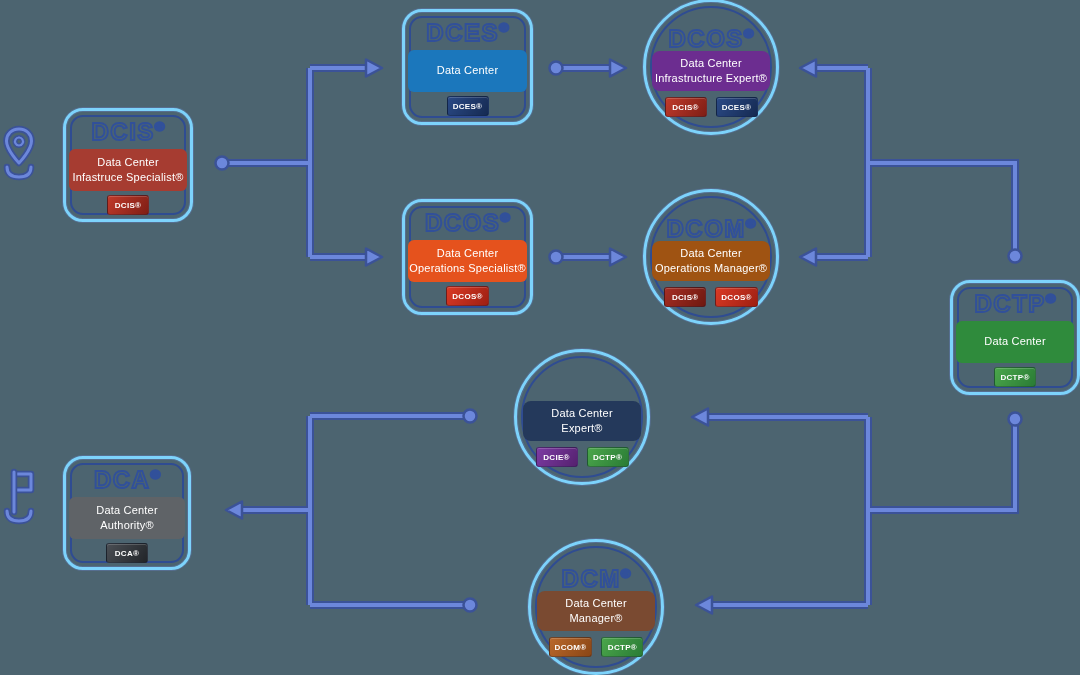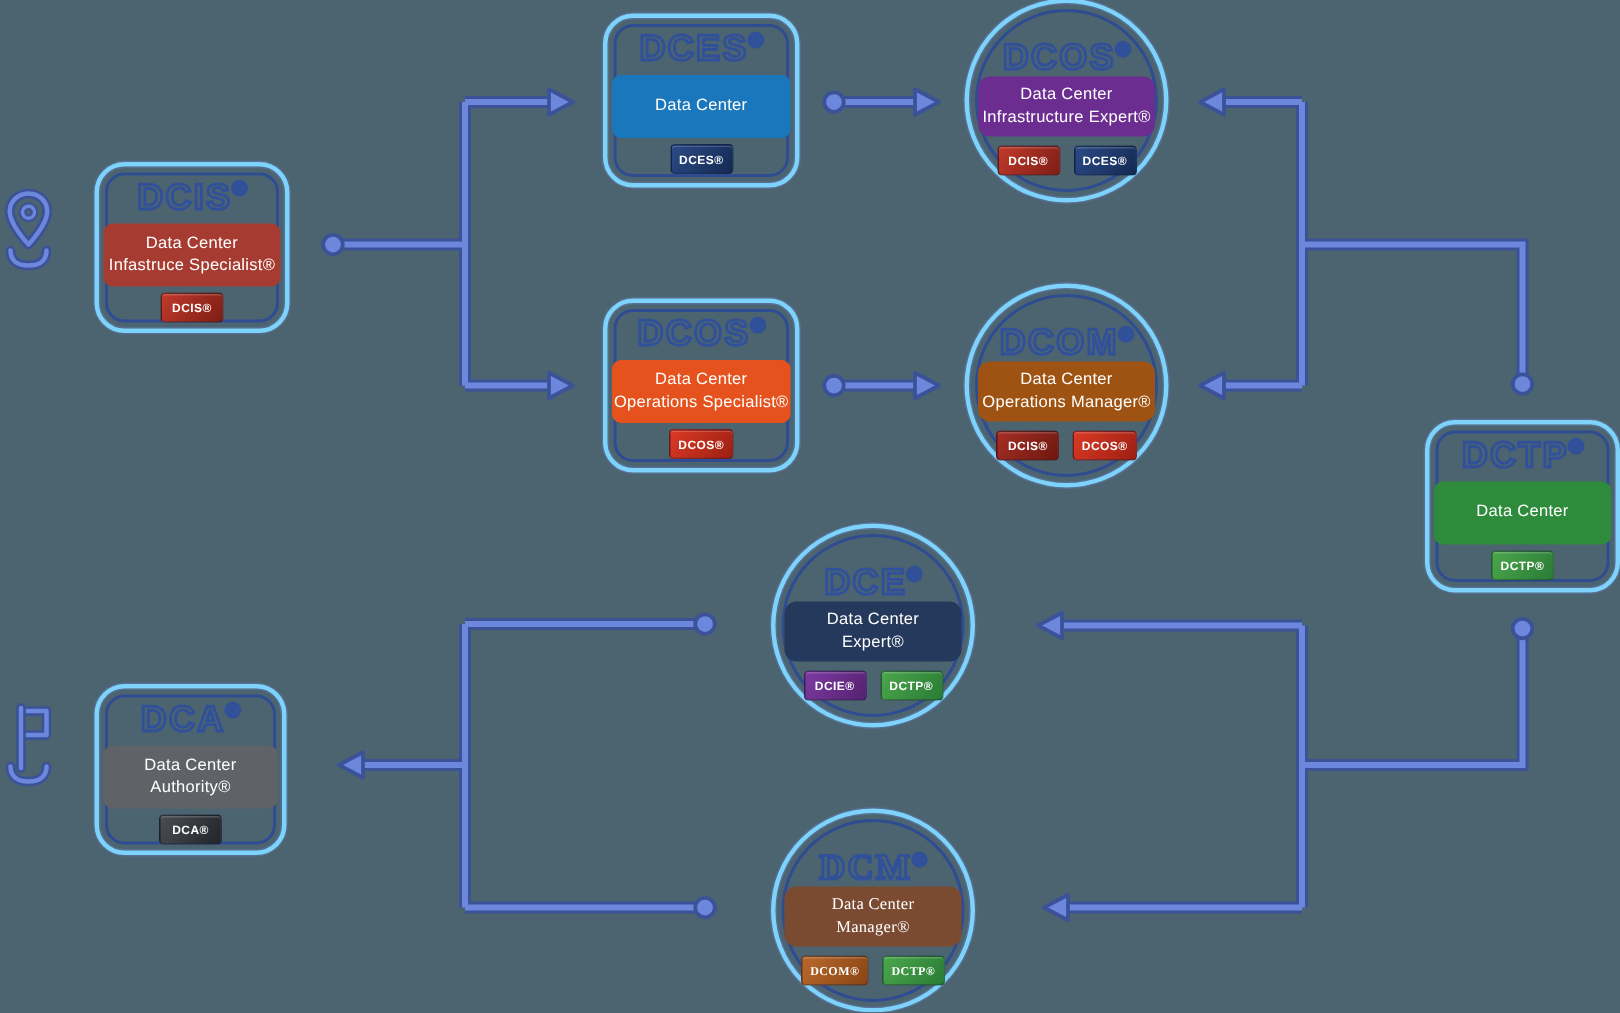--- a/index.html
+++ b/index.html
@@ -185,42 +185,41 @@
         <div class="heading"><span>DCTP</span><sup>®</sup></div>
         <div class="banner" style="background: rgb(47, 139, 60);">
           <div>Data Center</div>
         </div>
         <div class="badges">
           <span class="badge" style="background: linear-gradient(125deg, rgb(75, 166, 75) 0%, rgb(42, 124, 53) 100%);">DCTP®</span>
         </div>
       </div>
       <div class="node circle" style="left: 514px; top: 349px; width: 136px; height: 136px;">
         <div class="inner"></div>
-        <div class="heading"><span>DCE</span><sup>®</sup></div>
         <div class="banner" style="background: rgb(36, 57, 91);">
           <div>Data Center</div>
           <div>Expert®</div>
         </div>
         <div class="badges">
           <span class="badge" style="background: linear-gradient(125deg, rgb(125, 59, 163) 0%, rgb(85, 33, 111) 100%);">DCIE®</span>
           <span class="badge" style="background: linear-gradient(125deg, rgb(75, 166, 75) 0%, rgb(42, 124, 53) 100%);">DCTP®</span>
         </div>
       </div>
       <div class="node square" style="left: 63px; top: 456px; width: 128px; height: 114px;">
         <div class="inner"></div>
         <div class="heading"><span>DCA</span><sup>®</sup></div>
         <div class="banner" style="background: rgb(95, 99, 103);">
           <div>Data Center</div>
           <div>Authority®</div>
         </div>
         <div class="badges">
           <span class="badge" style="background: linear-gradient(125deg, rgb(74, 78, 84) 0%, rgb(34, 37, 41) 100%);">DCA®</span>
         </div>
       </div>
-      <div class="node circle" style="left: 514px; top: 539px; width: 136px; height: 136px; font-family: Liberation Serif, serif;">
+      <div class="node circle" style="left: 528px; top: 539px; width: 136px; height: 136px;">
         <div class="inner"></div>
         <div class="heading"><span>DCM</span><sup>®</sup></div>
         <div class="banner" style="background: rgb(122, 74, 49);">
           <div>Data Center</div>
           <div>Manager®</div>
         </div>
         <div class="badges">
           <span class="badge" style="background: linear-gradient(125deg, rgb(185, 104, 44) 0%, rgb(138, 70, 21) 100%);">DCOM®</span>
           <span class="badge" style="background: linear-gradient(125deg, rgb(75, 166, 75) 0%, rgb(42, 124, 53) 100%);">DCTP®</span>
         </div>

